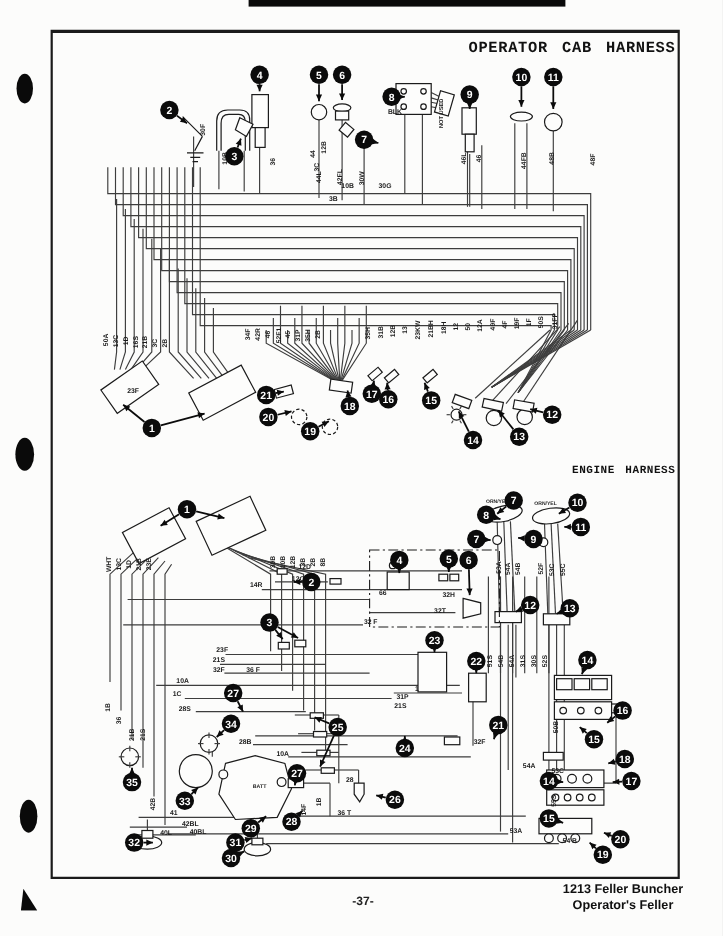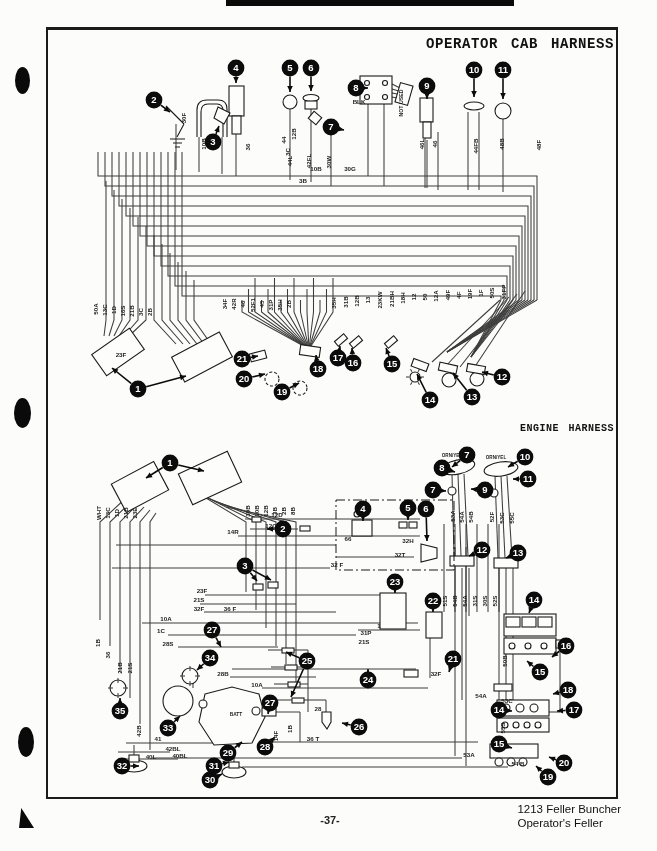--- a/index.html
+++ b/index.html
@@ -8,22 +8,22 @@
   .frame{position:absolute;left:46px;top:27px;width:568px;height:767px;
          border:2px solid #1b1b1b;border-top-width:3px;background:transparent;}
   .title{position:absolute;left:46px;width:568px;text-align:right;font-weight:bold;color:#121212;font-family:Liberation Mono, monospace;}
   #cab-title{top:36px;font-size:14px;letter-spacing:.6px;word-spacing:4px;}
   #engine-title{top:411px;font-size:10px;letter-spacing:.5px;word-spacing:3px;margin-top:12px;}
   .watermark{position:absolute;left:6px;top:393px;font-size:31px;font-weight:bold;
              color:#c7ccc1;letter-spacing:.5px;white-space:nowrap;}
   .wm-sub{position:absolute;left:9px;top:430px;font-size:11.5px;font-weight:bold;color:#cdd2c8;white-space:nowrap;}
   .footer-page{position:absolute;left:46px;width:568px;top:814px;text-align:center;
                font-size:11px;font-weight:bold;color:#222;}
-  .footer-doc{position:absolute;right:36px;top:803px;text-align:left;font-size:11.5px;
-              font-weight:normal;color:#101010;line-height:13.5px;}
+  .footer-doc{position:absolute;right:36px;top:803px;text-align:center;font-size:11.5px;
+              font-weight:bold;color:#101010;line-height:13.5px;}
   .mark{position:absolute;background:#0a0a0a;border-radius:50%;}
   #mark-top-bar{left:226px;top:0;width:288px;height:6px;border-radius:0;}
   #mark-corner{left:19px;top:808px;width:15px;height:20px;border-radius:0;
                clip-path:polygon(15% 0,100% 100%,0 100%);}
   svg{position:absolute;left:0;top:0;}
 </style>
 </head>
 <body>
 
 <div class="page">

